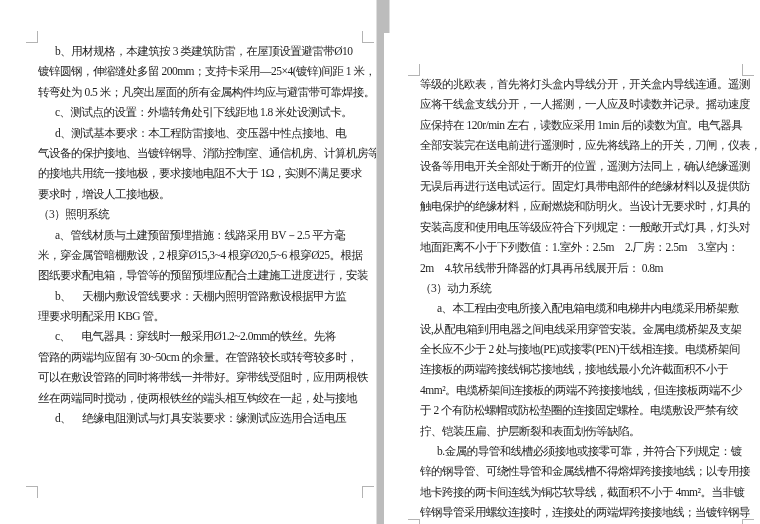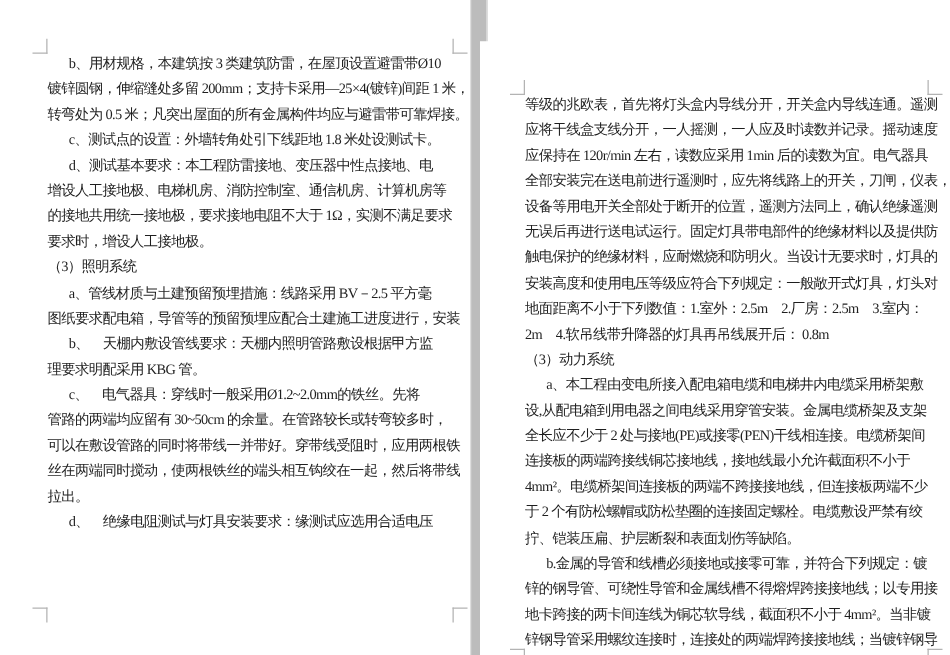--- a/index.html
+++ b/index.html
@@ -54,33 +54,33 @@
     <div class="crop tl"></div>
     <div class="crop tr"></div>
     <div class="crop bl"></div>
     <div class="crop br"></div>
     <div class="textblock">
         <div class="line ind1">b、用材规格，本建筑按 3 类建筑防雷，在屋顶设置避雷带Ø10</div>
         <div class="line">镀锌圆钢，伸缩缝处多留 200mm；支持卡采用—25×4(镀锌)间距 1 米，</div>
         <div class="line">转弯处为 0.5 米；凡突出屋面的所有金属构件均应与避雷带可靠焊接。</div>
         <div class="line ind1">c、测试点的设置：外墙转角处引下线距地 1.8 米处设测试卡。</div>
         <div class="line ind1">d、测试基本要求：本工程防雷接地、变压器中性点接地、电</div>
-        <div class="line">增设人工接地极、电梯机房、消防控制室、通信机房、计算机房等</div>
+        <div class="line">气设备的保护接地、当镀锌钢导、消防控制室、通信机房、计算机房等</div>
         <div class="line">的接地共用统一接地极，要求接地电阻不大于 1Ω，实测不满足要求</div>
         <div class="line">要求时，增设人工接地极。</div>
         <div class="line">（3）照明系统</div>
         <div class="line ind1">a、管线材质与土建预留预埋措施：线路采用 BV－2.5 平方毫</div>
+        <div class="line">米，穿金属管暗棚敷设，2 根穿Ø15,3~4 根穿Ø20,5~6 根穿Ø25。根据</div>
         <div class="line">图纸要求配电箱，导管等的预留预埋应配合土建施工进度进行，安装</div>
         <div class="line ind1">b、　天棚内敷设管线要求：天棚内照明管路敷设根据甲方监</div>
         <div class="line">理要求明配采用 KBG 管。</div>
         <div class="line ind1">c、　电气器具：穿线时一般采用Ø1.2~2.0mm的铁丝。先将</div>
         <div class="line">管路的两端均应留有 30~50cm 的余量。在管路较长或转弯较多时，</div>
         <div class="line">可以在敷设管路的同时将带线一并带好。穿带线受阻时，应用两根铁</div>
-        <div class="line">丝在两端同时搅动，使两根铁丝的端头相互钩绞在一起，然后将带线</div>
-        <div class="line">拉出。</div>
+        <div class="line">丝在两端同时搅动，使两根铁丝的端头相互钩绞在一起，处与接地</div>
         <div class="line ind1">d、　绝缘电阻测试与灯具安装要求：缘测试应选用合适电压</div>
       </div>
   </div>
 
   <div class="page-gap"></div>
 
   <div class="page page-right">
     <div class="crop tl"></div>
     <div class="crop tr"></div>
     <div class="crop bl"></div>

